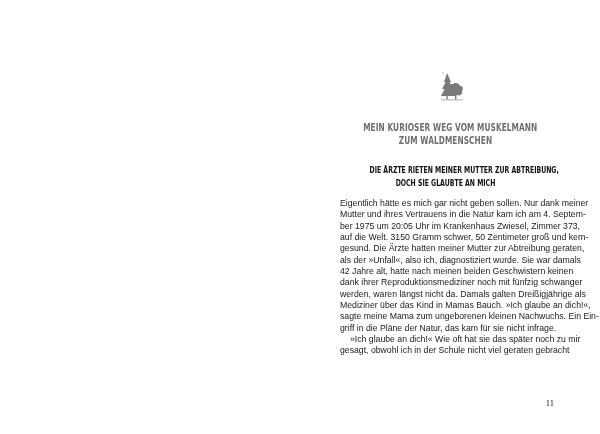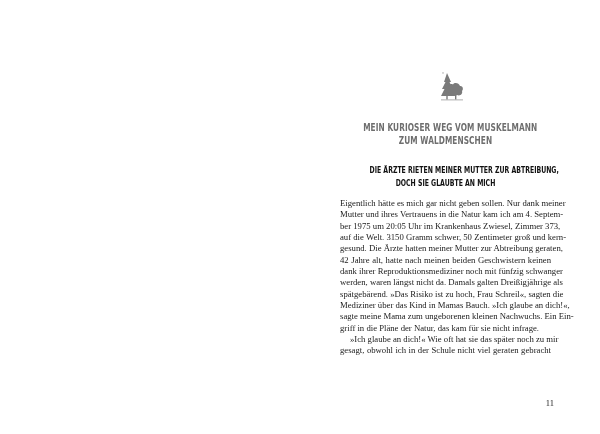--- a/index.html
+++ b/index.html
@@ -68,21 +68,21 @@
       color: #111111;
       transform: scaleX(0.72);
       transform-origin: center top;
     }
     .subheading div { white-space: nowrap; }
     .body-text {
       position: absolute;
       left: 40px;
       top: 198px;
       width: 211px;
-      font-family: Liberation Serif, serif;
+      font-family: Liberation Sans, sans-serif;
       font-size: 8.7px;
       line-height: 11.35px;
       color: #1a1a1a;
     }
     .body-text .line {
       display: block;
       white-space: nowrap;
       text-align: justify;
       text-align-last: justify;
       height: 11.35px;
@@ -131,24 +131,24 @@
       <div>DIE ÄRZTE RIETEN MEINER MUTTER ZUR ABTREIBUNG,</div>
       <div>DOCH SIE GLAUBTE AN MICH</div>
     </div>
 
     <div class="body-text">
       <span class="line">Eigentlich hätte es mich gar nicht geben sollen. Nur dank meiner</span>
       <span class="line">Mutter und ihres Vertrauens in die Natur kam ich am 4. Septem-</span>
       <span class="line">ber 1975 um 20:05 Uhr im Krankenhaus Zwiesel, Zimmer 373,</span>
       <span class="line">auf die Welt. 3150 Gramm schwer, 50 Zentimeter groß und kern-</span>
       <span class="line">gesund. Die Ärzte hatten meiner Mutter zur Abtreibung geraten,</span>
+      <span class="line">als der »Unfall«, also ich, diagnostiziert wurde. Sie war damals</span>
       <span class="line">42 Jahre alt, hatte nach meinen beiden Geschwistern keinen</span>
       <span class="line">dank ihrer Reproduktionsmediziner noch mit fünfzig schwanger</span>
       <span class="line">werden, waren längst nicht da. Damals galten Dreißigjährige als</span>
-      <span class="line">spätgebärend. »Das Risiko ist zu hoch, Frau Schreil«, sagten die</span>
       <span class="line">Mediziner über das Kind in Mamas Bauch. »Ich glaube an dich!«,</span>
       <span class="line">sagte meine Mama zum ungeborenen kleinen Nachwuchs. Ein Ein-</span>
       <span class="line" style="text-align-last:left;">griff in die Pläne der Natur, das kam für sie nicht infrage.</span>
       <span class="line indent">»Ich glaube an dich!« Wie oft hat sie das später noch zu mir</span>
       <span class="line">gesagt, obwohl ich in der Schule nicht viel geraten gebracht</span>
     </div>
 
     <div class="page-number">11</div>
   </div>
 </div>

